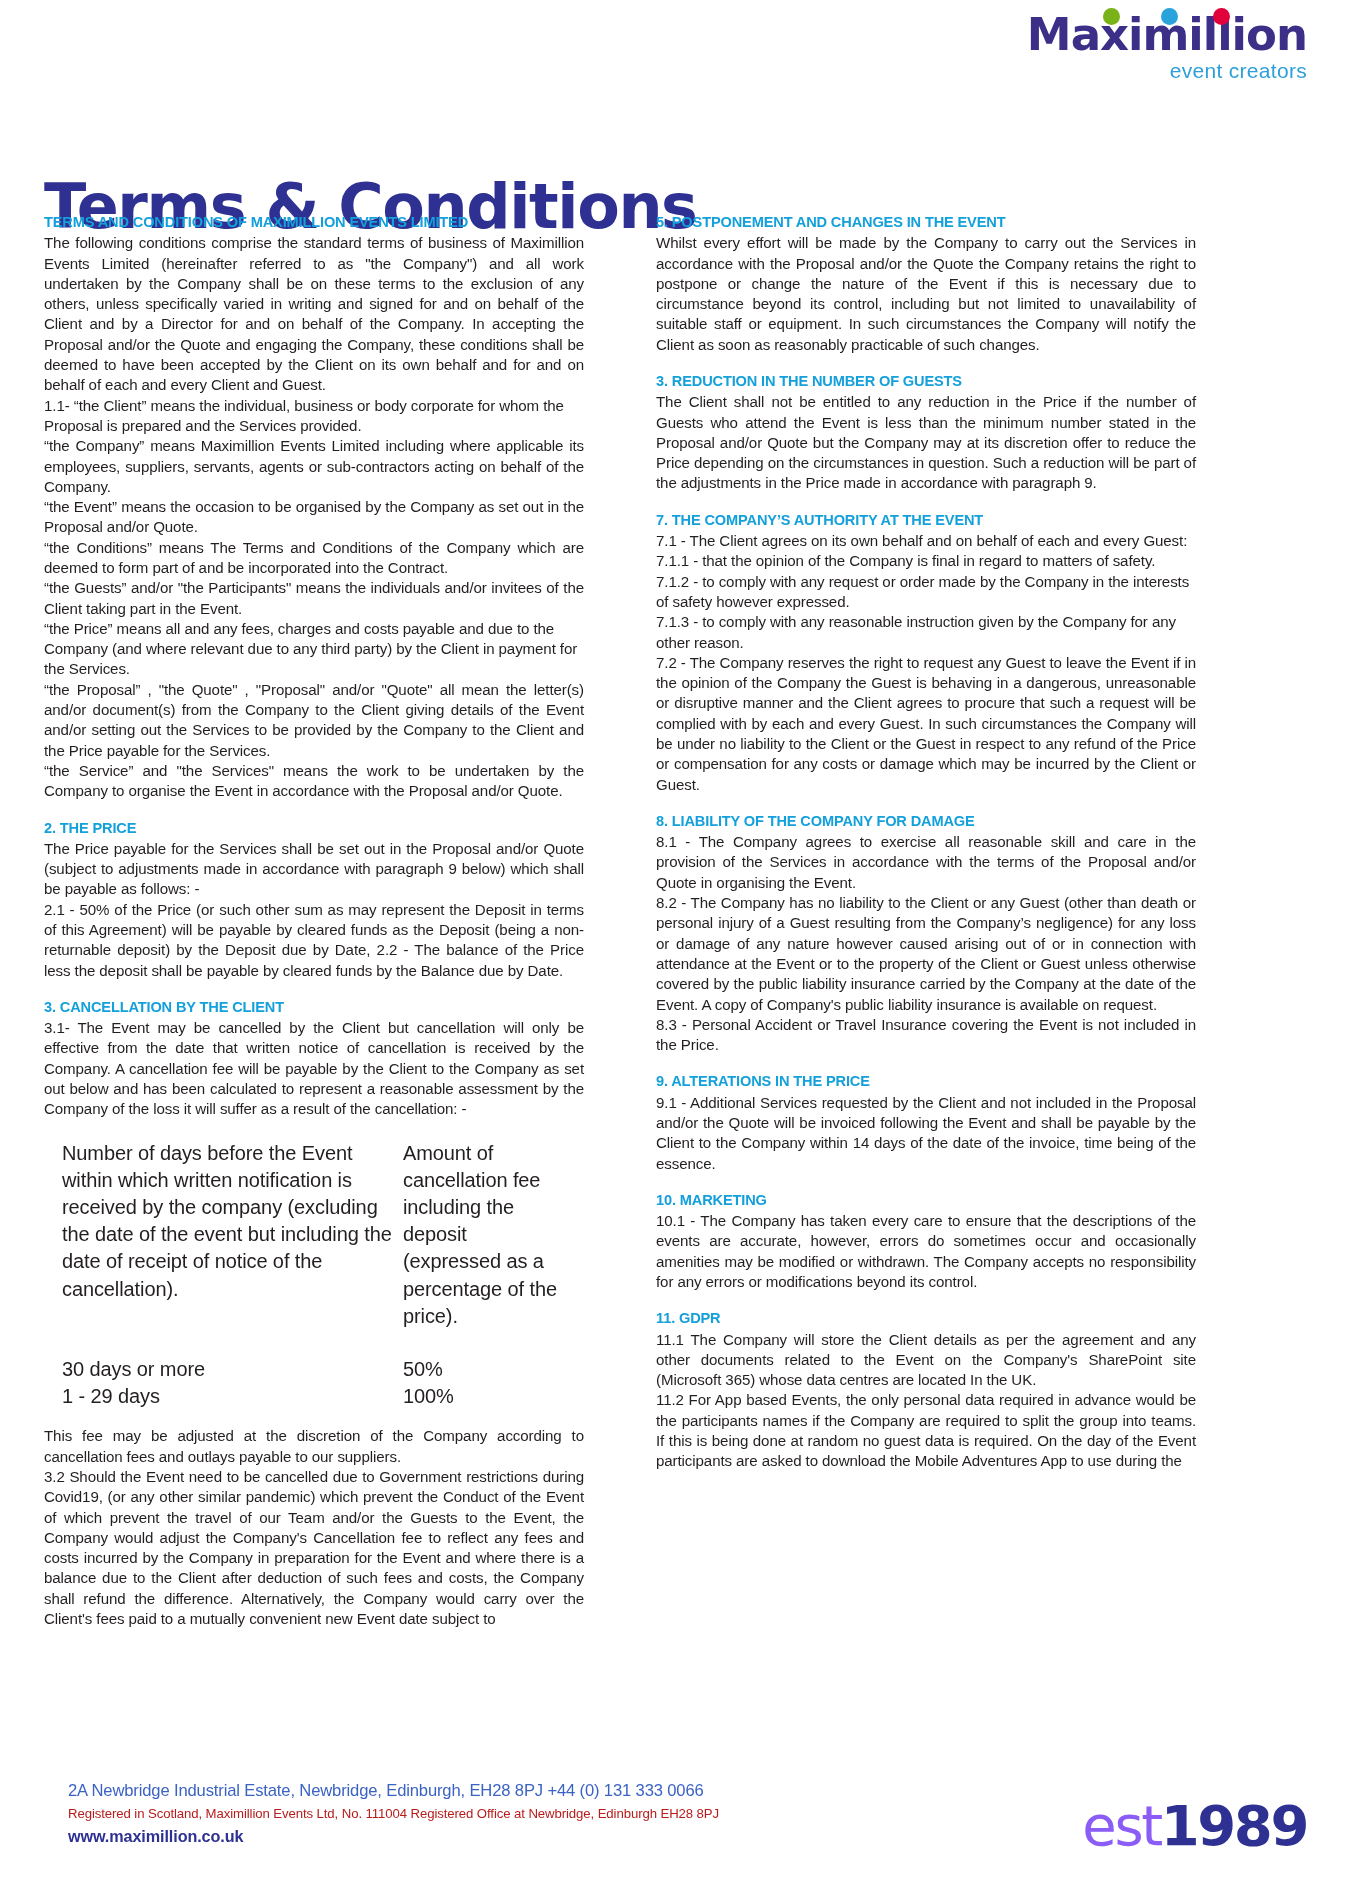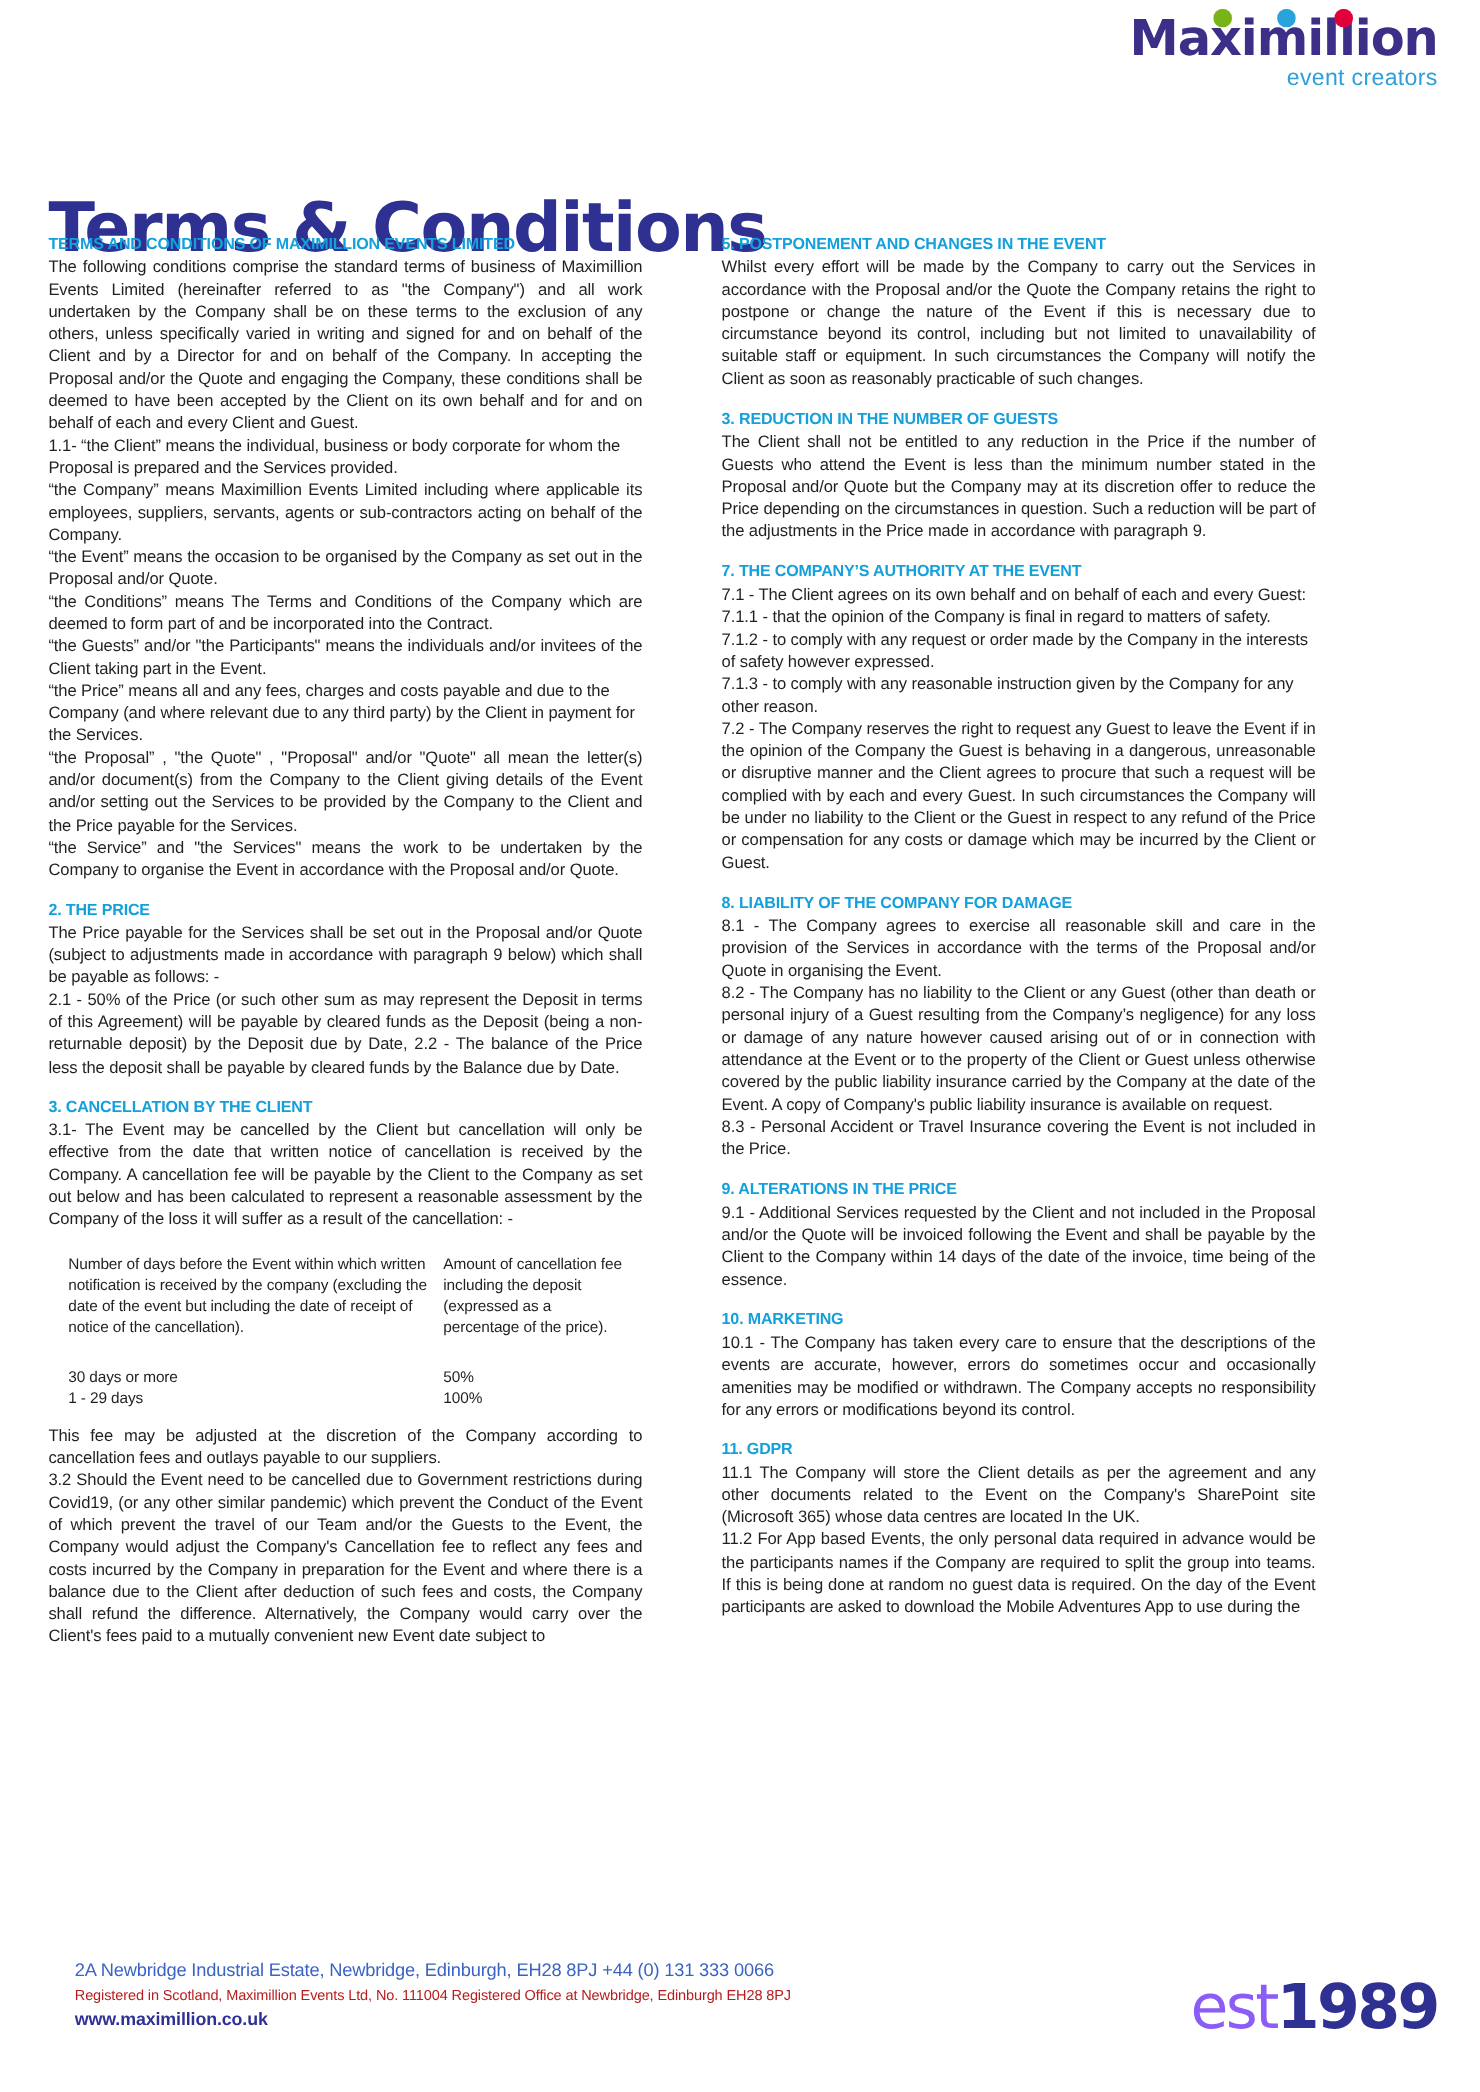--- a/index.html
+++ b/index.html
@@ -111,21 +111,21 @@
     letter-spacing: -0.1px;
     color: #231f20;
   }
   p.body.nojust { text-align: left; }
   p.gap { margin-top: 16px; }
 
   
   .cancel-table {
     margin: 20px 0 0 18px;
     width: 508px;
-    font-size: 14px;
+    font-size: 20px;
     line-height: 1.36;
     letter-spacing: -0.1px;
   }
   .cancel-row {
     display: flex;
   }
   .cancel-c1 { width: 335px; flex: 0 0 335px; padding-right: 6px; }
   .cancel-c2 { flex: 1; }
   .cancel-spacer { height: 26px; }
 

